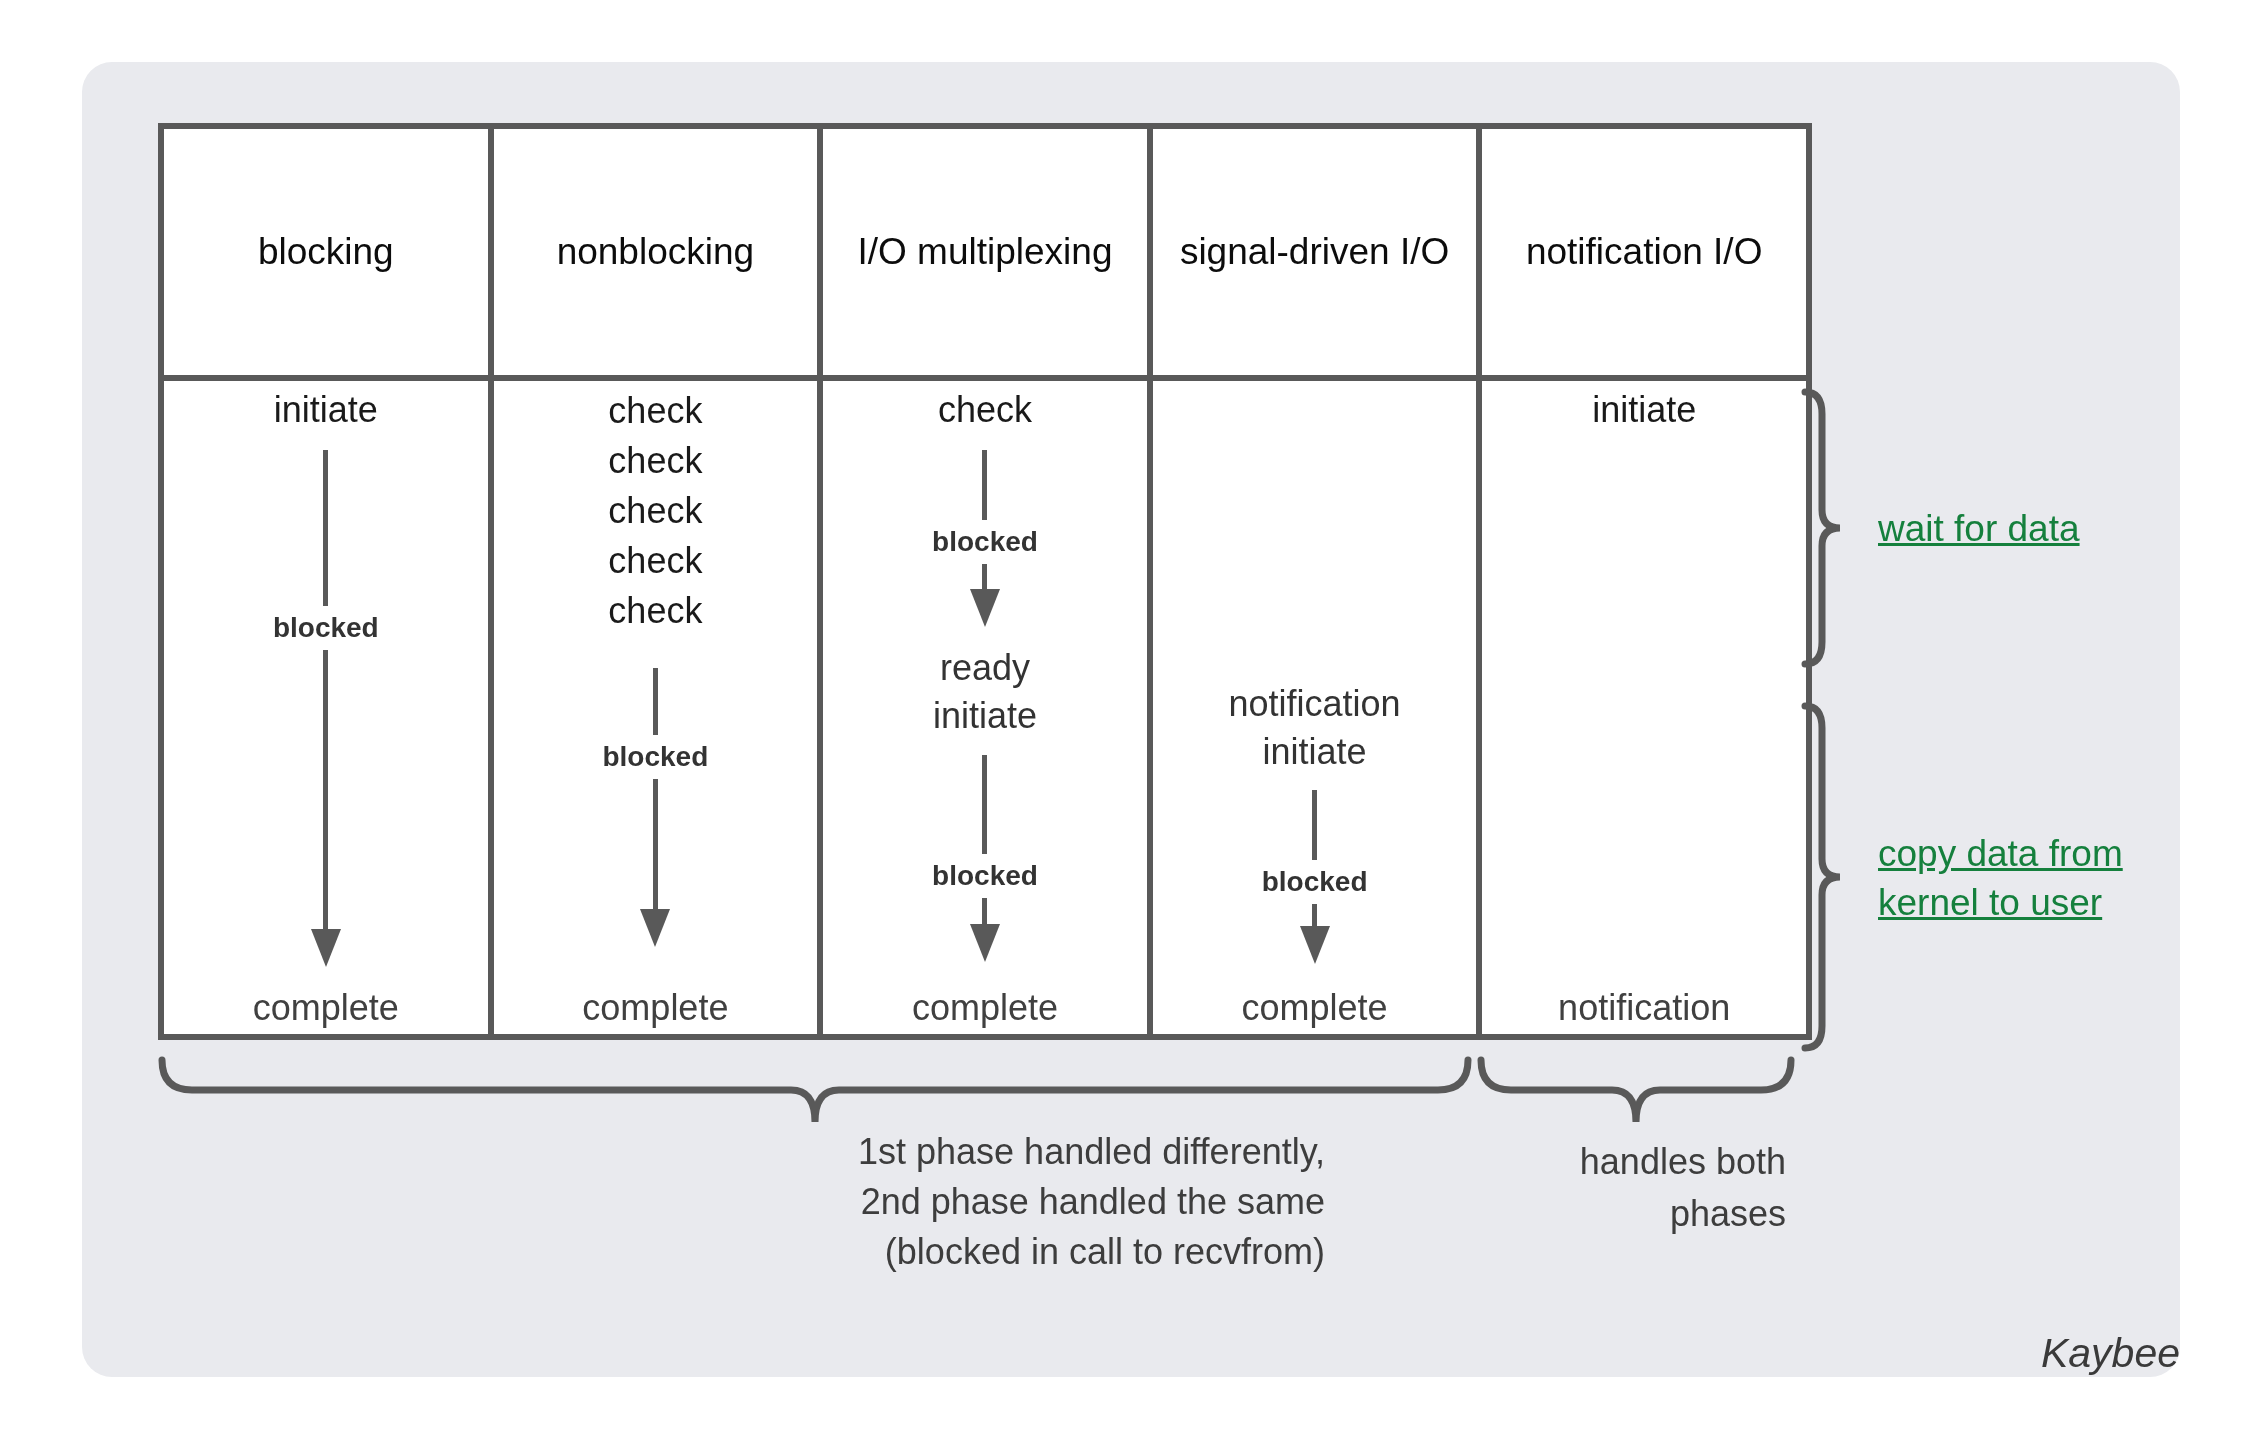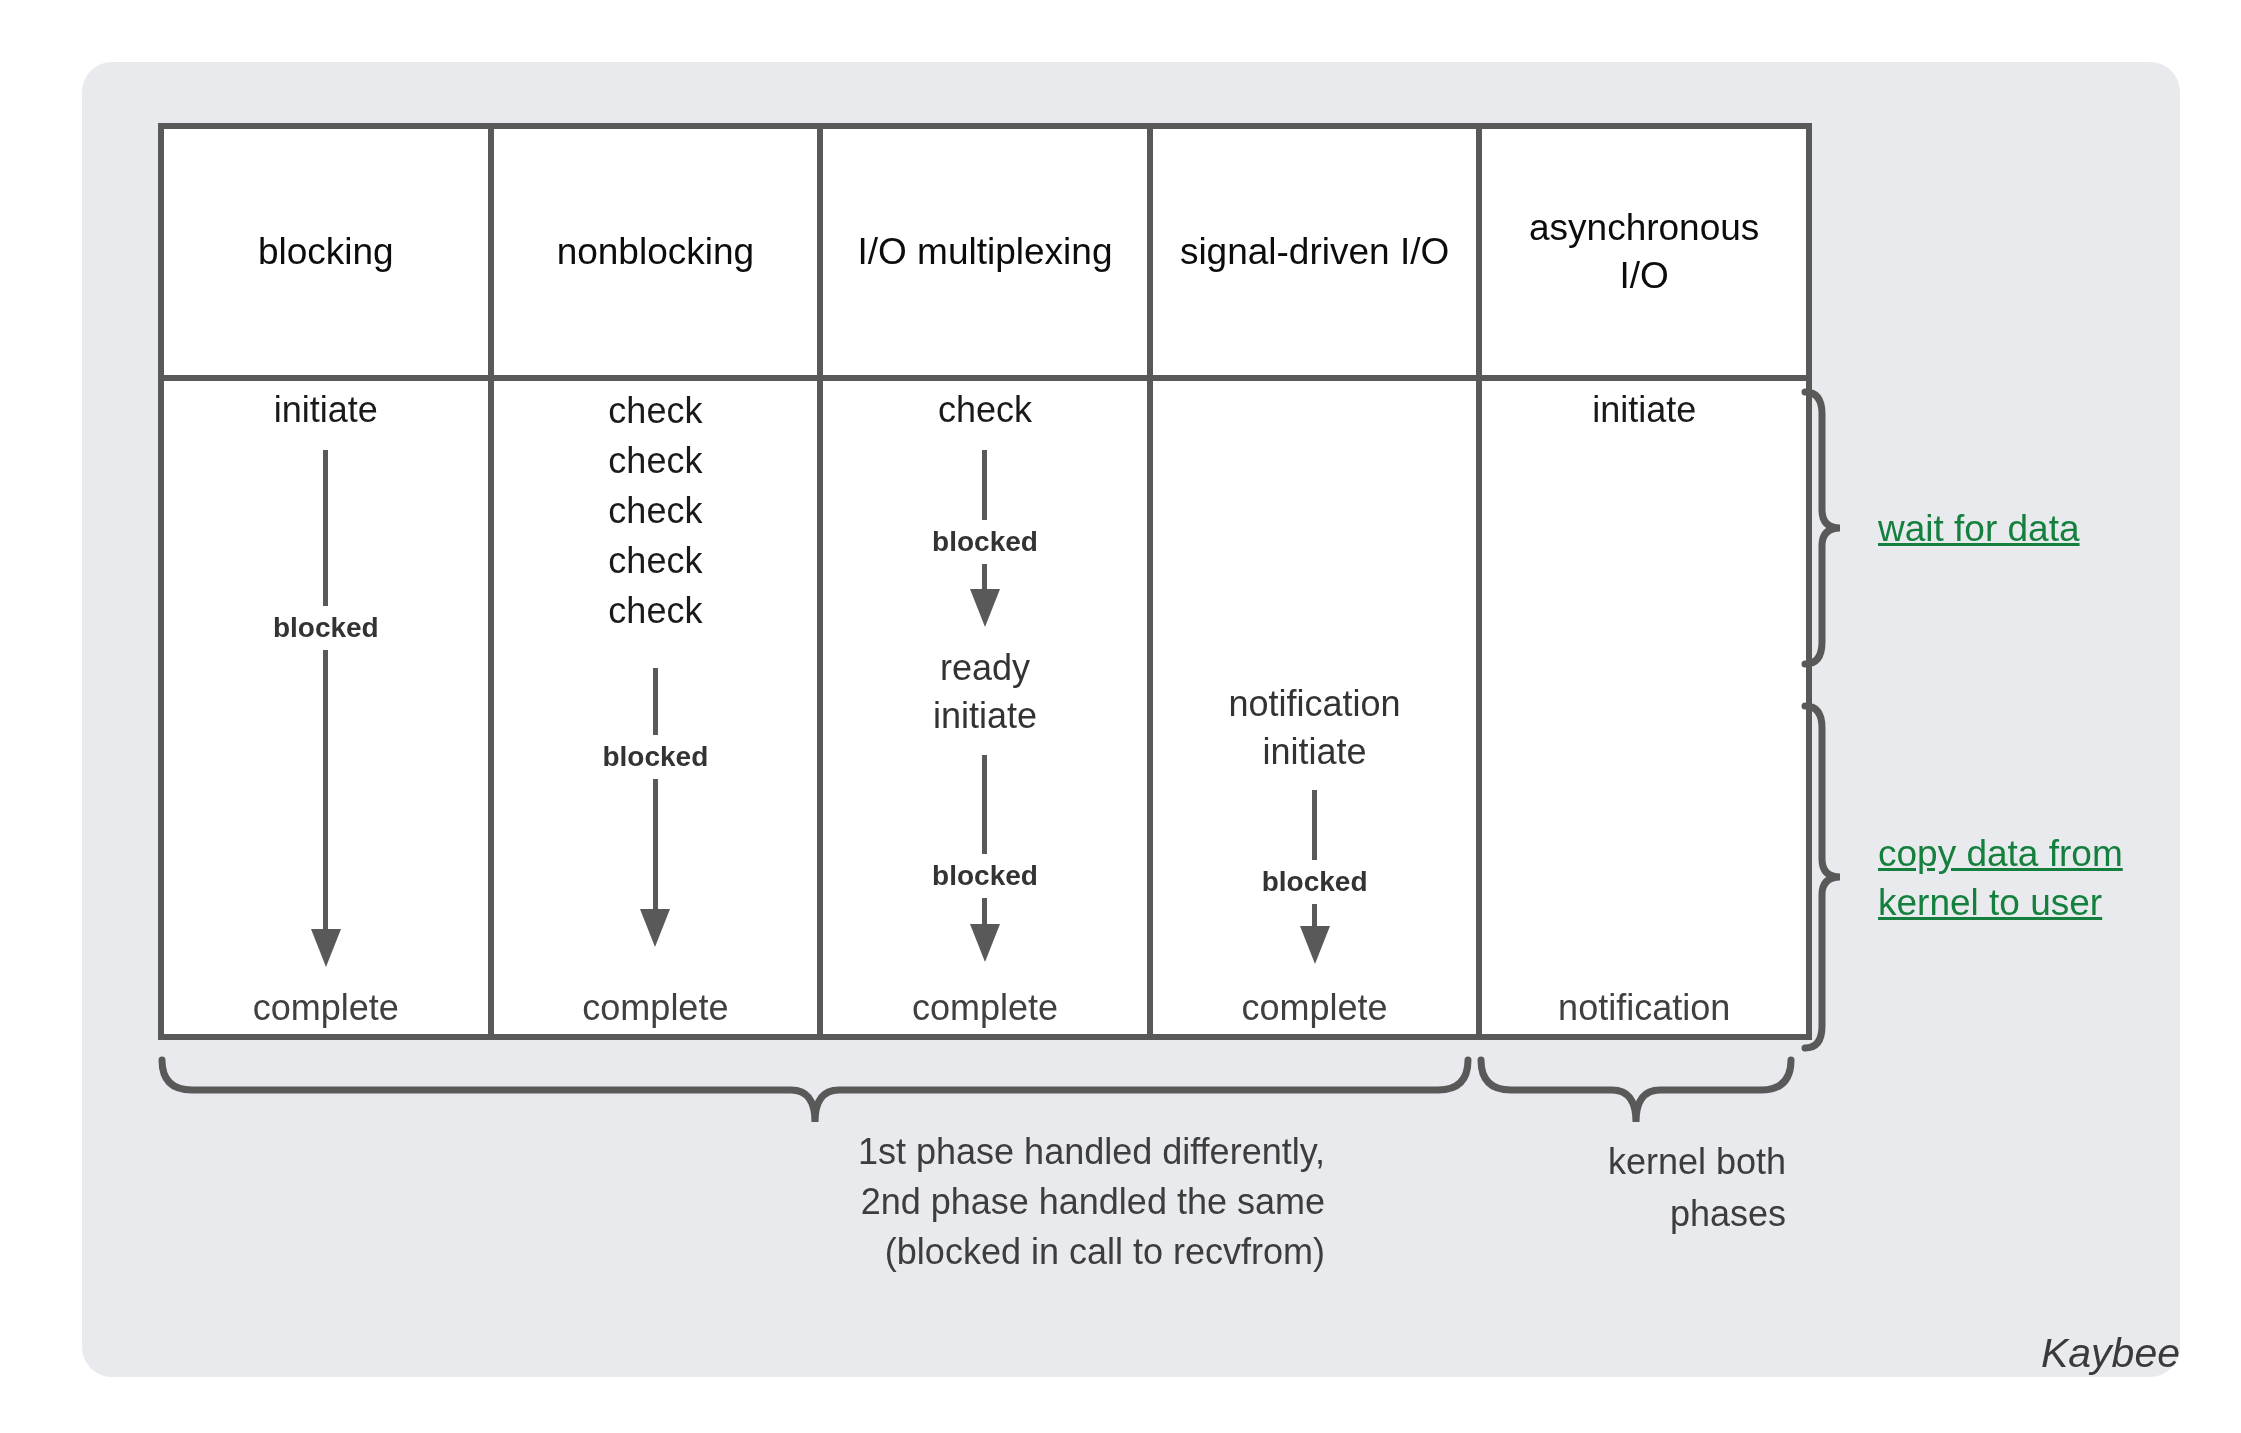--- a/index.html
+++ b/index.html
@@ -108,21 +108,21 @@
           <div class="shaft" style="height:136px;"></div>
           <div class="head"></div>
         </div>
         <div class="blocked" style="top:479px;">blocked</div>
         <div class="step bottom" style="top:603px;">complete</div>
       </div>
     </div>
 
     <div class="col">
       <div class="cell-header">
-        <div class="hdr">asynchronous I/O</div>
+        <div class="hdr">notification I/O</div>
       </div>
       <div class="cell-body">
         <div class="step top" style="top:5px;">initiate</div>
         <div class="step bottom" style="top:603px;">notification</div>
       </div>
     </div>
   </div>
 
   <svg class="brace" style="left:1800px;top:388px;" width="44" height="280" viewBox="0 0 44 280">
     <path d="M5,4 Q22,4 22,26 L22,122 Q22,140 40,140 Q22,140 22,158 L22,254 Q22,276 5,276" fill="none" stroke="#595959" stroke-width="7" stroke-linecap="round"></path>
@@ -143,18 +143,18 @@
   <div class="foot-label" style="left:325px;top:1127px;width:1000px;">
     <div>1st phase handled differently,</div>
     <div>2nd phase handled the same</div>
     <div>(blocked in call to recvfrom)</div>
   </div>
 
   <svg class="brace" style="left:1477px;top:1054px;" width="318" height="74" viewBox="0 0 318 74">
     <path d="M4,6 Q4,36 34,36 L135,36 Q159,36 159,68 Q159,36 183,36 L284,36 Q314,36 314,6" fill="none" stroke="#595959" stroke-width="7" stroke-linecap="round"></path>
   </svg>
   <div class="foot-label" style="left:1486px;top:1136px;width:300px;line-height:52px;">
-    <div>kernel both</div>
+    <div>handles both</div>
     <div>phases</div>
   </div>
 
   <div class="signature">Kaybee</div>
 </div>
 
 </body></html>

